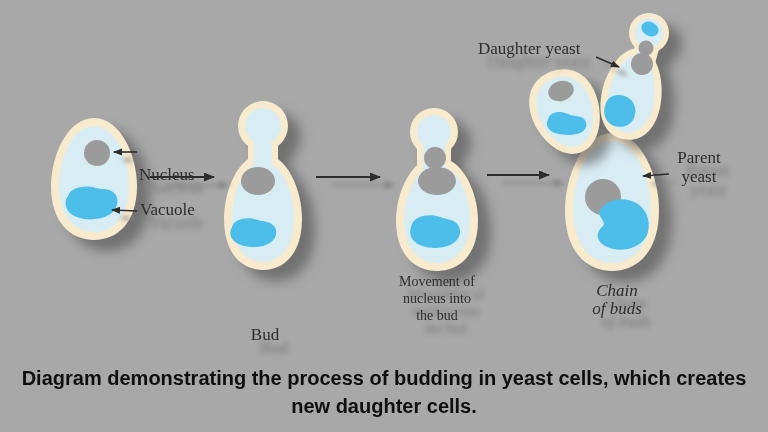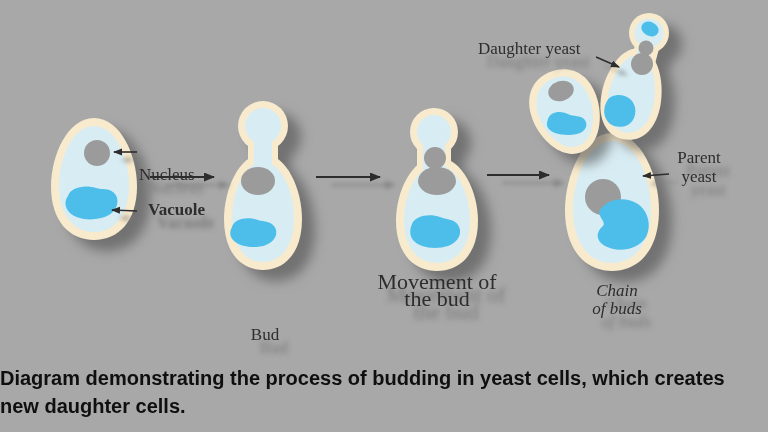--- a/index.html
+++ b/index.html
@@ -20,28 +20,28 @@
         filter:drop-shadow(8px 8px 2px rgba(125,125,125,0.6));}
   .ah{fill:var(--label_color,#2d2d2d);}
   .serif-label{
     position:absolute;color:var(--label_color,#2d2d2d);
     font-family:"Liberation Serif",serif;font-size:17px;line-height:18px;
     text-shadow:9px 13px 5px rgba(92,92,92,0.6);
     white-space:nowrap;
   }
   .center{text-align:center;white-space:normal;}
   #lbl-nucleus{left:139px;top:142px;margin-top:24px;}
-  #lbl-vacuole{left:148px;top:201px;font-weight:bold;}
+  #lbl-vacuole{left:140px;top:201px;}
   #lbl-bud{left:212px;top:281px;width:106px;margin-top:45px;}
-  #lbl-move{left:371px;top:273px;width:132px;font-size:22px;line-height:17px;}
+  #lbl-move{left:371px;top:273px;width:132px;font-size:14px;line-height:17px;}
   #lbl-daughter{left:478px;top:40px;}
   #lbl-parent{left:662px;top:148px;width:74px;line-height:19px;}
   #lbl-chain{left:566px;top:282px;width:102px;font-style:italic;}
   .caption{
-    position:absolute;left:0;right:0;top:364px;text-align:left;
+    position:absolute;left:0;right:0;top:364px;text-align:center;
     font-family:"Liberation Sans",sans-serif;font-weight:bold;
     font-size:20px;line-height:28px;color:var(--caption_color,#0f0f0f);
     letter-spacing:0px;
   }
 </style>
 </head>
 <body>
 
 <svg width="768" height="360" viewBox="0 0 768 360">
   <defs>
@@ -126,20 +126,21 @@
 
 <div class="serif-label" id="lbl-nucleus">Nucleus</div>
 <div class="serif-label" id="lbl-vacuole">Vacuole</div>
 
 <div class="serif-label center" id="lbl-bud">
   <div>Bud</div>
 </div>
 
 <div class="serif-label center" id="lbl-move">
   <div>Movement of</div>
+  <div>nucleus into</div>
   <div>the bud</div>
 </div>
 
 <div class="serif-label" id="lbl-daughter">Daughter yeast</div>
 
 <div class="serif-label center" id="lbl-parent">
   <div>Parent</div>
   <div>yeast</div>
 </div>
 

